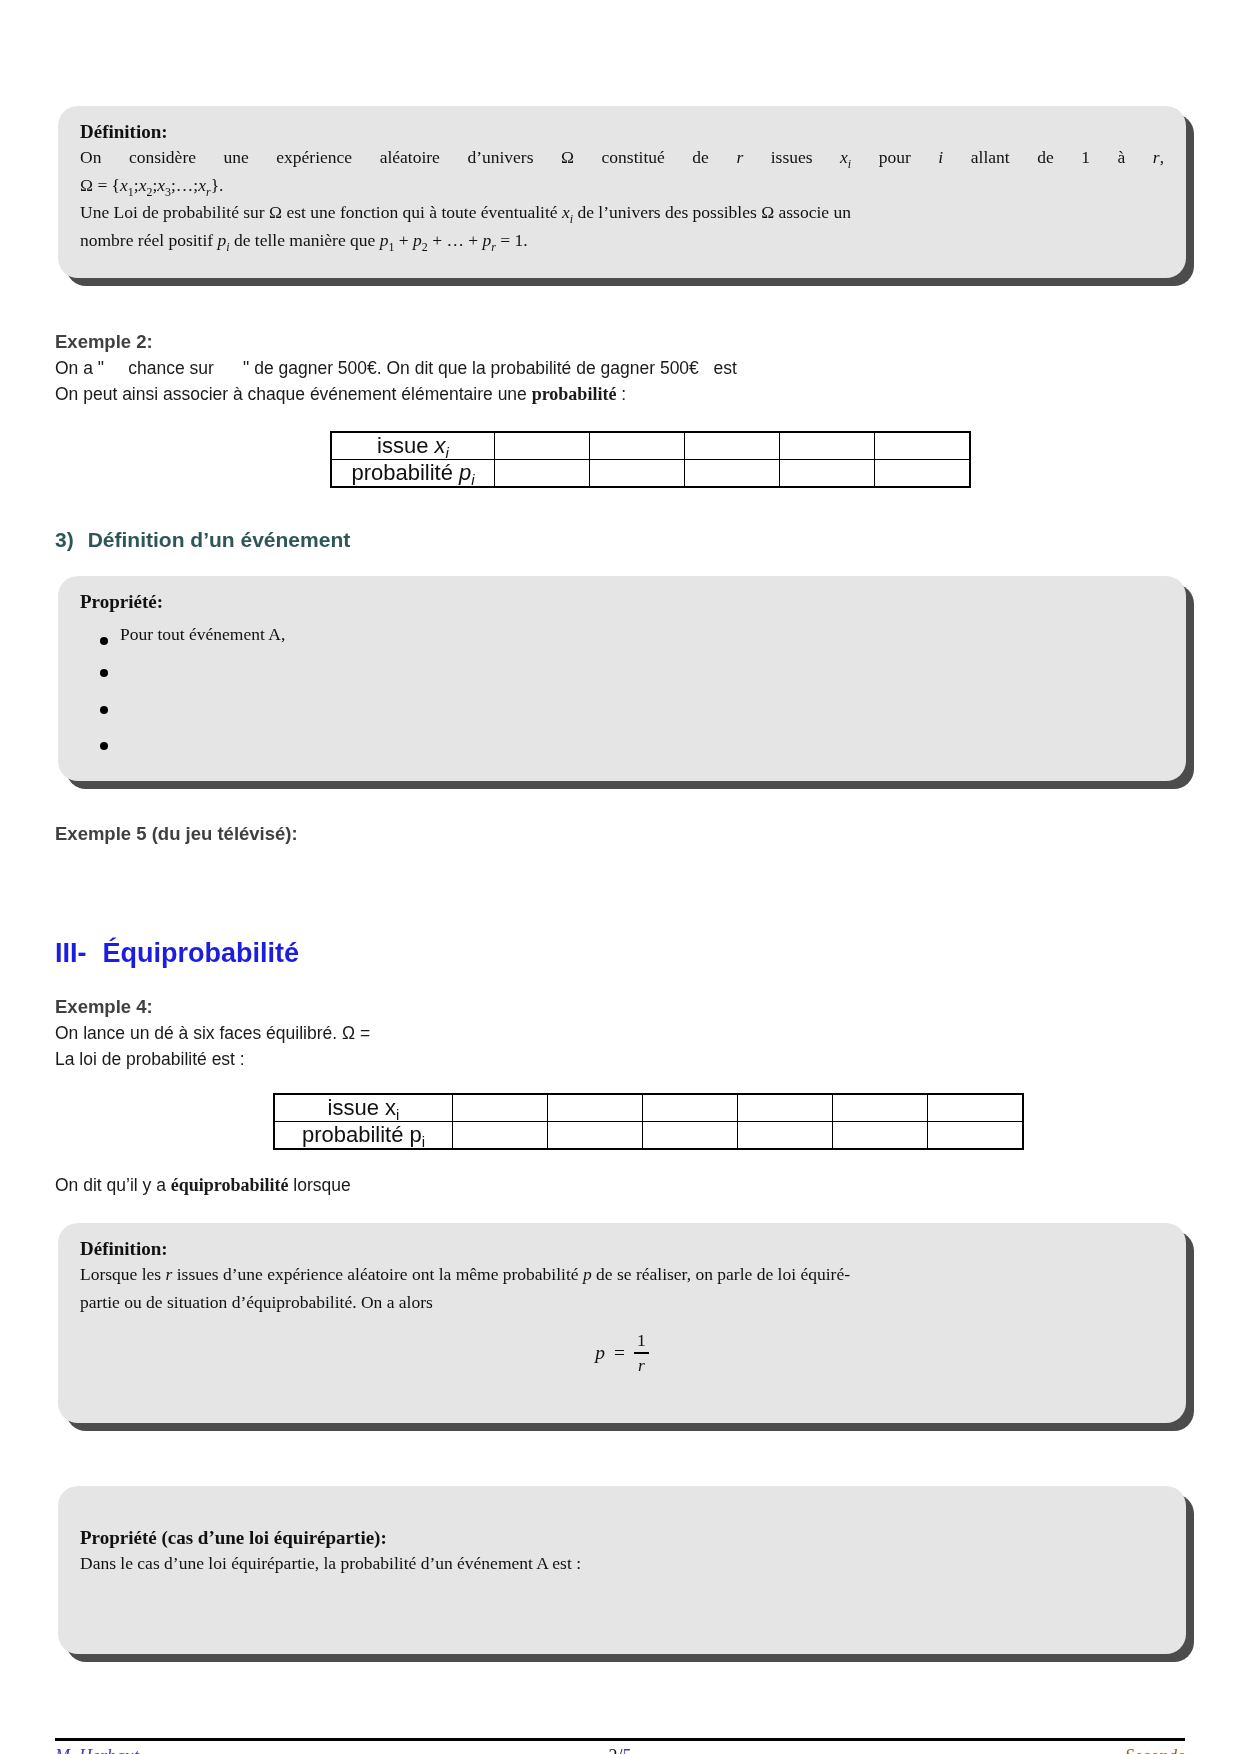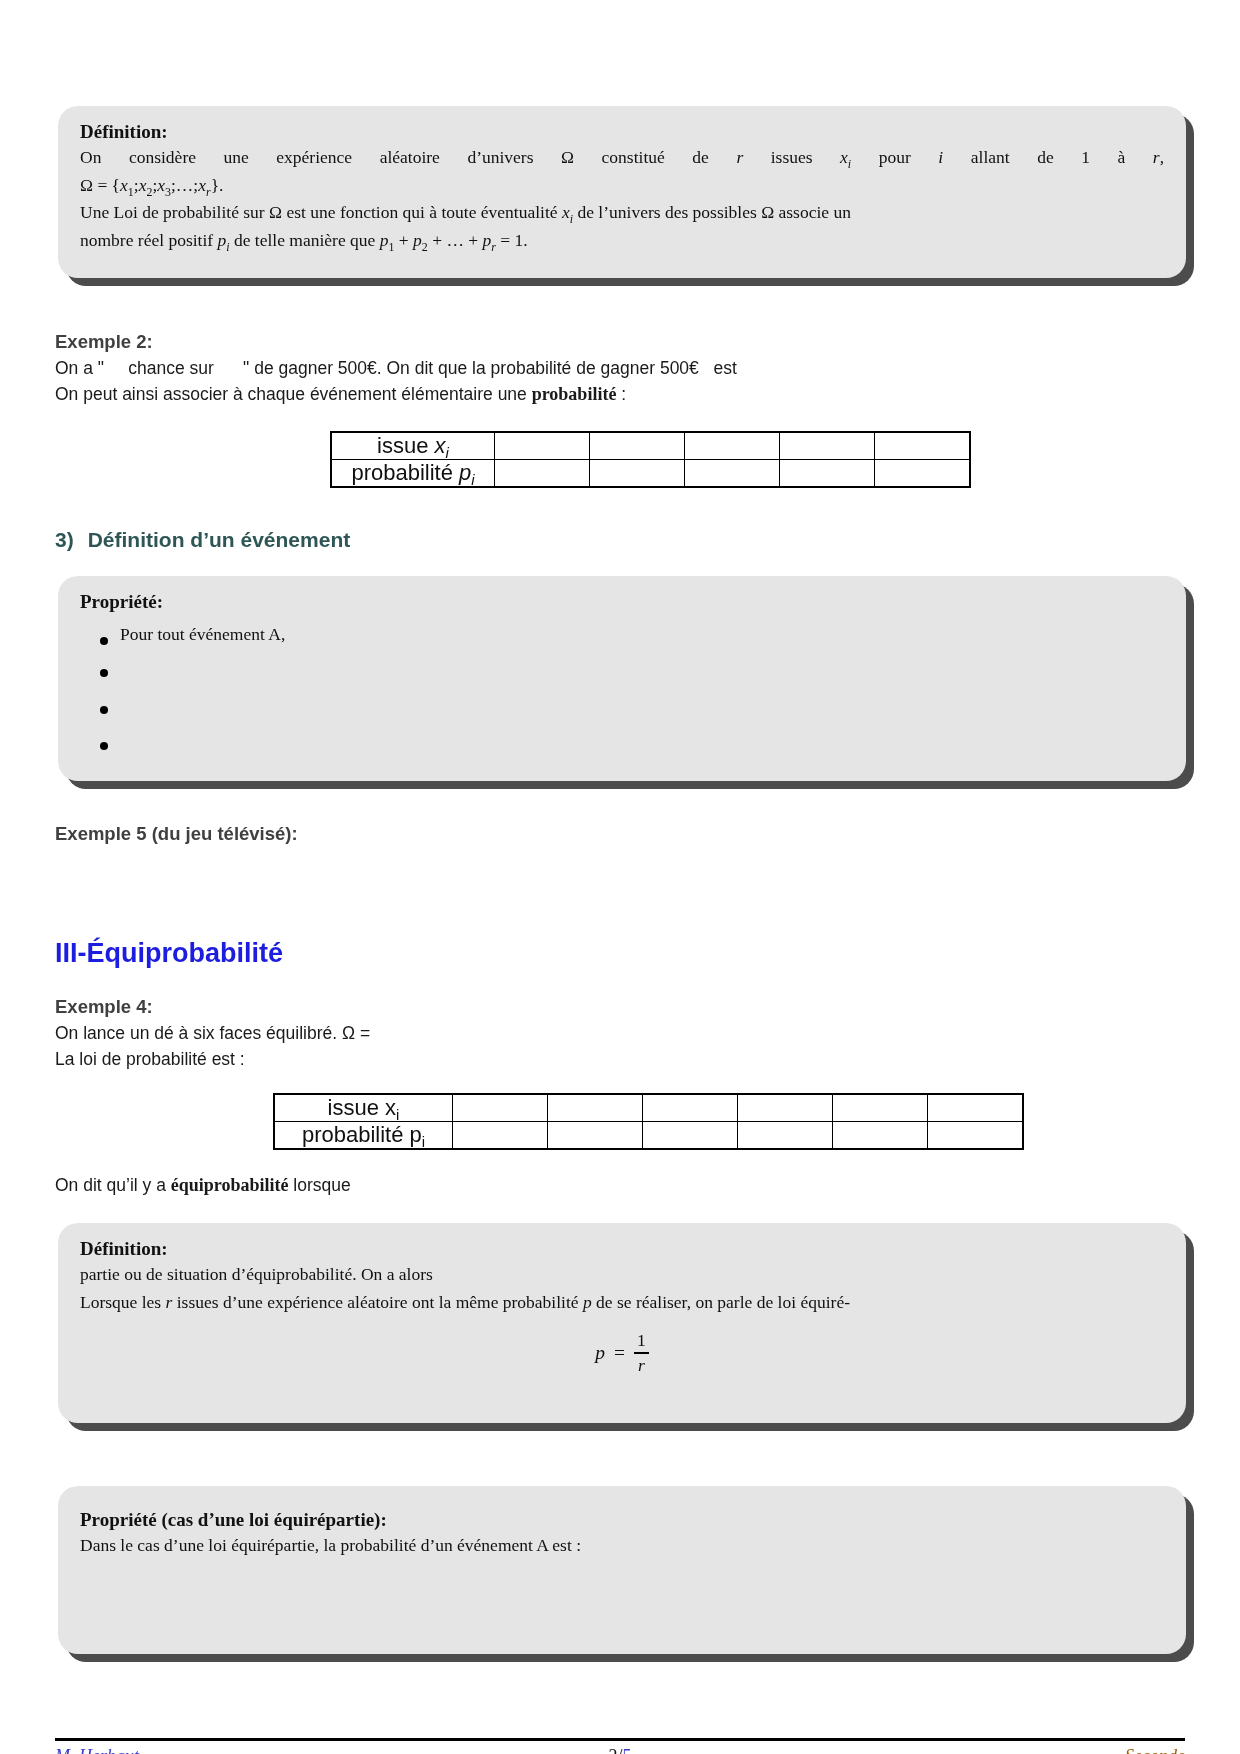--- a/index.html
+++ b/index.html
@@ -17,21 +17,21 @@
   .serifb{font-family:"Liberation Serif",serif;font-weight:bold;}
   sub{font-size:68%;line-height:0;}
 
   
   .ex-h{position:absolute;font-family:"Liberation Sans",sans-serif;font-weight:bold;
         font-size:18.5px;color:#404040;}
   .ex-t{position:absolute;font-family:"Liberation Sans",sans-serif;font-size:17.5px;color:#1a1a1a;}
 
   .sec{position:absolute;font-family:"Liberation Sans",sans-serif;font-weight:bold;display:flex;}
   .sec3{font-size:21px;gap:14px;}
-  .secIII{font-size:27px;}
+  .secIII{font-size:27px;gap:16px;}
 
   
   .ptable{position:absolute;border-collapse:collapse;background:#ffffff;border:2.5px solid #000;}
   .ptable td{border:1.8px solid #000;height:25px;text-align:center;padding:0 6px;font-size:22px;}
   .t1lbl{width:150px;font-family:"Liberation Sans",sans-serif;}
   .t2lbl{width:165px;font-family:"Liberation Sans",sans-serif;}
   .tcell{width:82px;}
 
   
   .brow{display:flex;align-items:center;gap:12px;margin:13px 0 0 20px;min-height:22px;}
@@ -153,34 +153,34 @@
     </tr>
   </tbody>
     </table>
 
   <div class="ex-t" style="top:1137px;left:55px;">
     <span>On dit qu’il y a </span><span class="serifb" style="font-size:18px;">équiprobabilité</span><span> lorsque</span>
   </div>
 
   <section class="graybox" style="top:1185px;left:58px;width:1128px;height:200px;">
     <div class="box-title">Définition:</div>
+    <div class="bline"><span>Lorsque les </span><span class="it">r</span><span> issues d’une expérience aléatoire ont la même probabilité </span><span class="it">p</span><span> de se réaliser, on parle de loi équiré-</span></div>
     <div class="bline">partie ou de situation d’équiprobabilité. On a alors</div>
-    <div class="bline"><span>Lorsque les </span><span class="it">r</span><span> issues d’une expérience aléatoire ont la même probabilité </span><span class="it">p</span><span> de se réaliser, on parle de loi équiré-</span></div>
     <div class="formula">
       <span class="it">p</span>
       <span>=</span>
       <span class="frac">
         <span>1</span>
         <span class="bar"></span>
         <span class="it">r</span>
       </span>
     </div>
   </section>
 
-  <section class="graybox" style="top:1448px;left:58px;width:1128px;height:168px;padding-top:22px;">
+  <section class="graybox" style="top:1448px;left:58px;width:1128px;height:168px;padding-top:40px;">
     <div class="box-title">Propriété (cas d’une loi équirépartie):</div>
     <div class="bline">Dans le cas d’une loi équirépartie, la probabilité d’un événement A est :</div>
   </section>
 
   <div class="footer-rule" style="top:1700px;left:55px;width:1130px;"></div>
   <div class="footer" style="top:1708px;left:55px;width:1130px;">
     <span class="f-author" style="color: rgb(58, 58, 204);">M. Herbaut</span>
     <span class="f-center"><span>2</span><span>/</span><span style="color: rgb(58, 58, 204);">5</span></span>
     <span class="f-right">Seconde</span>
   </div>

